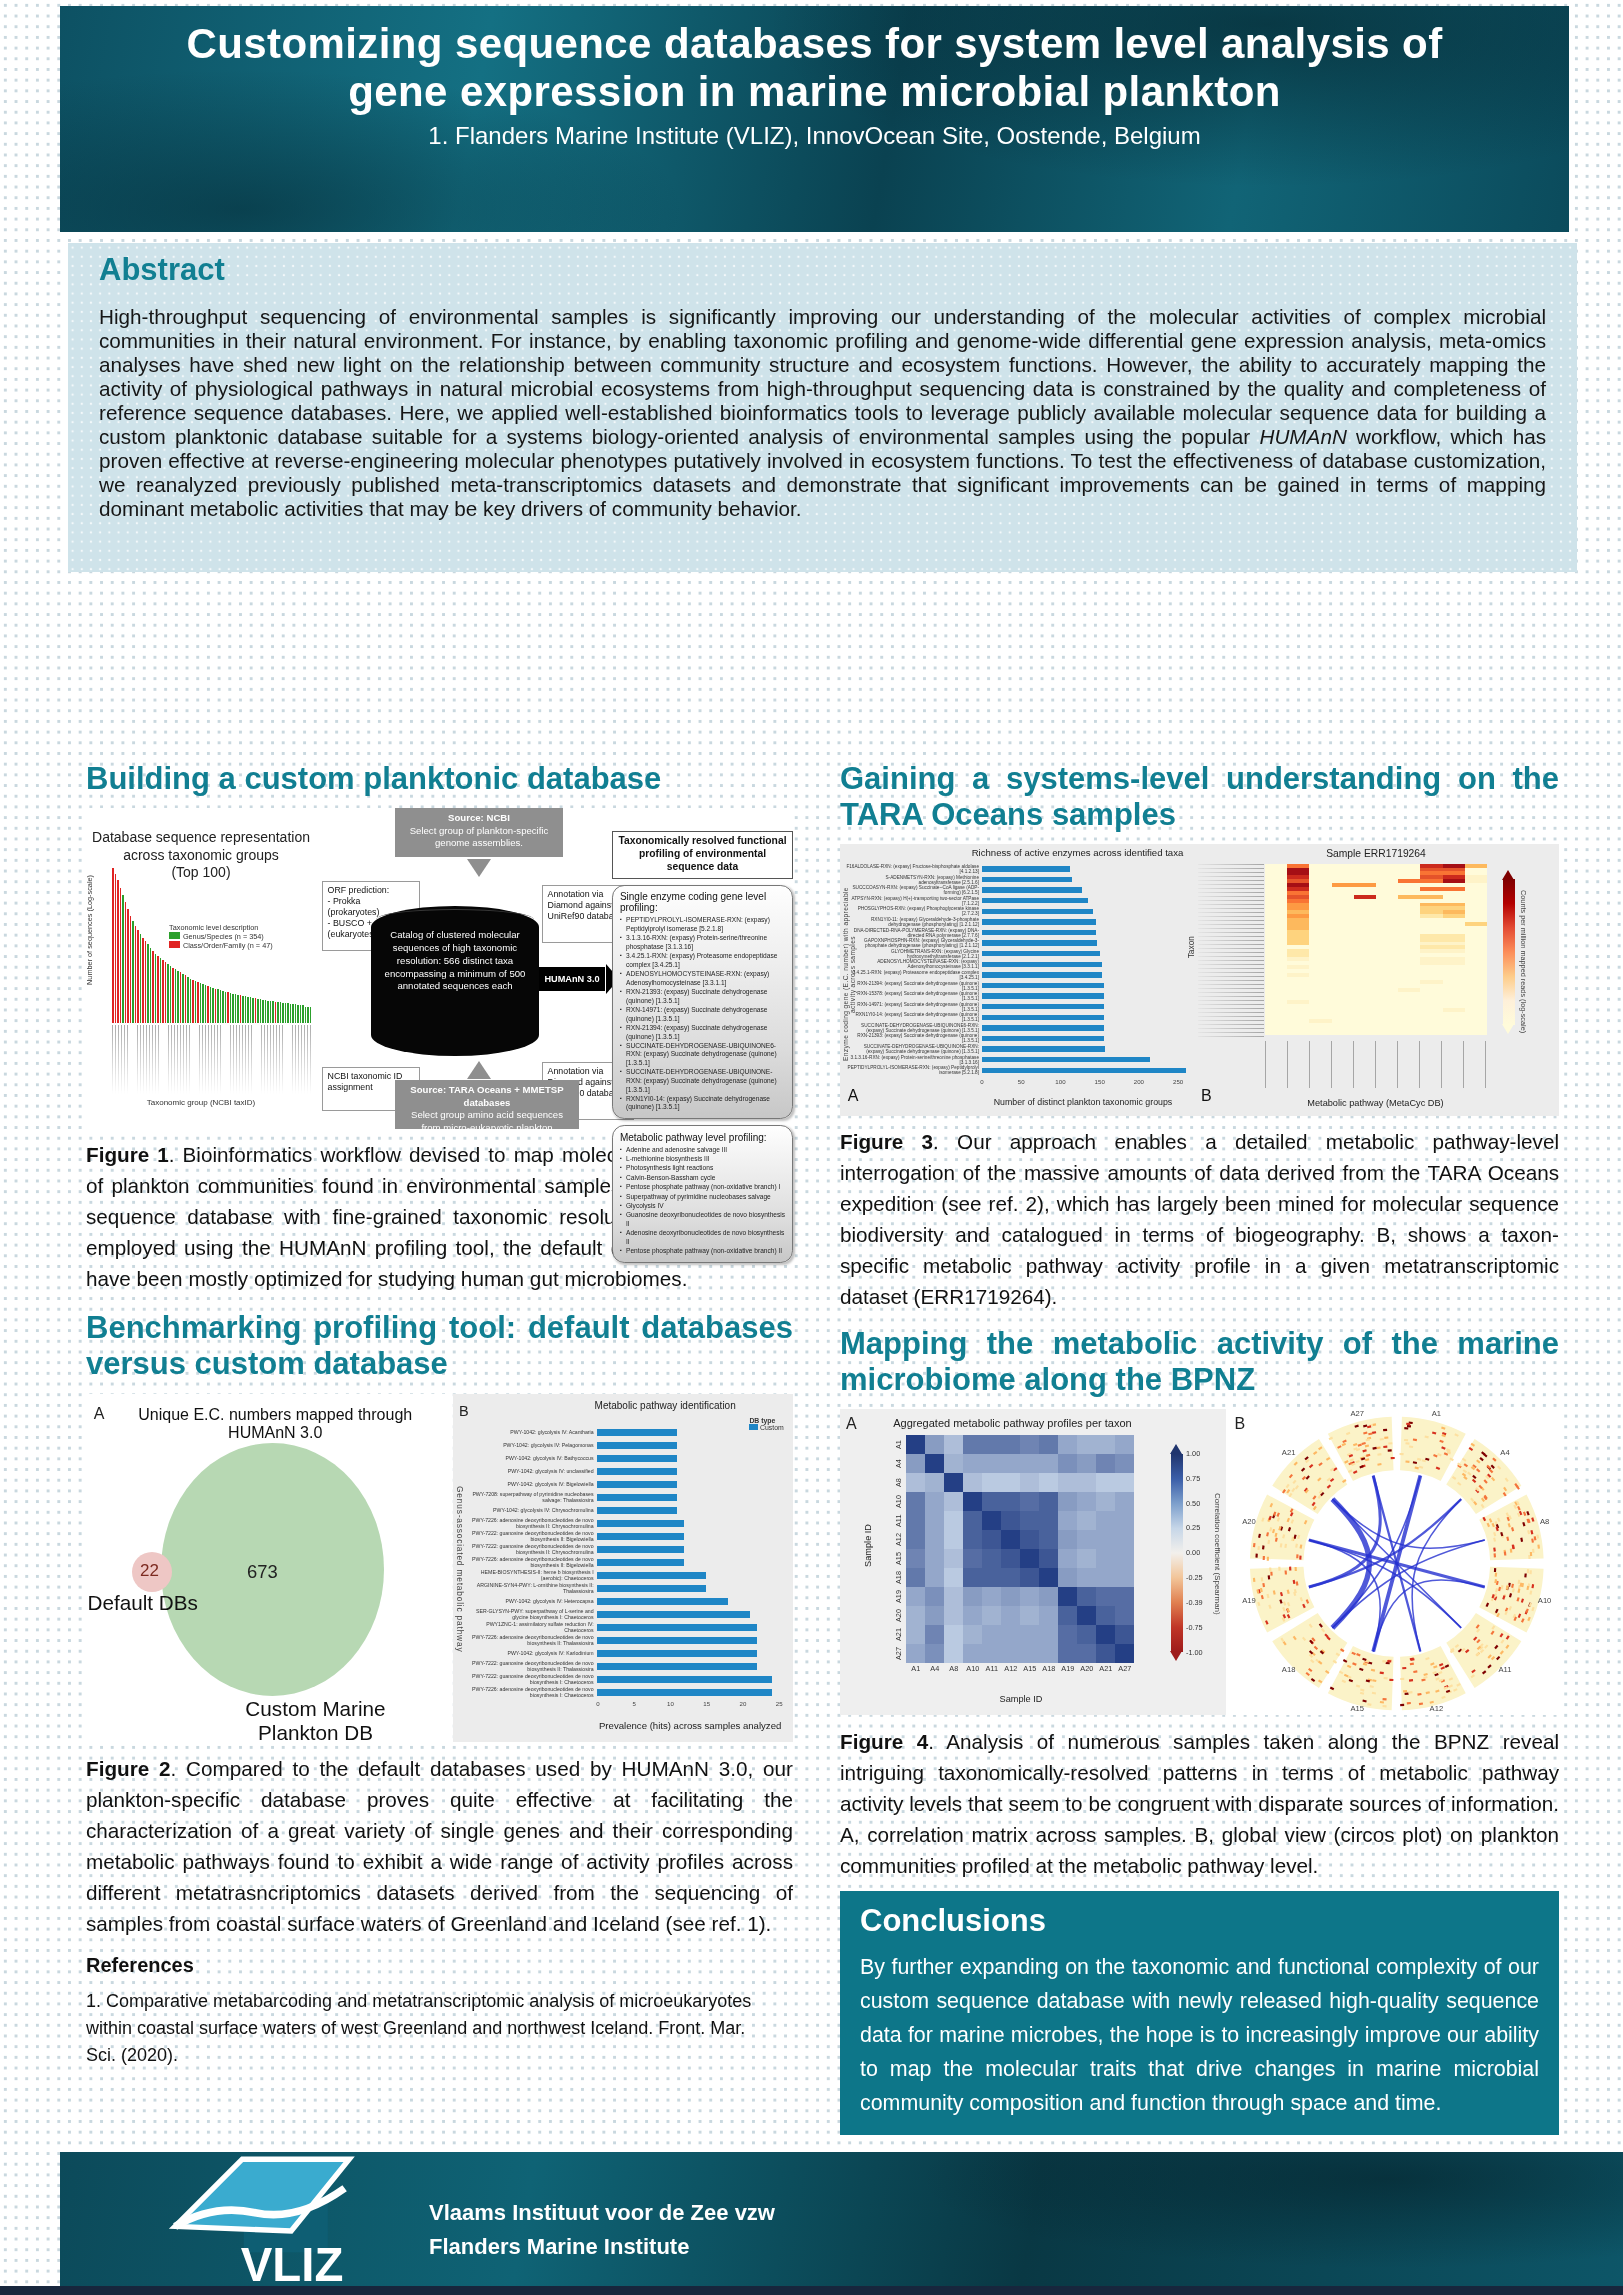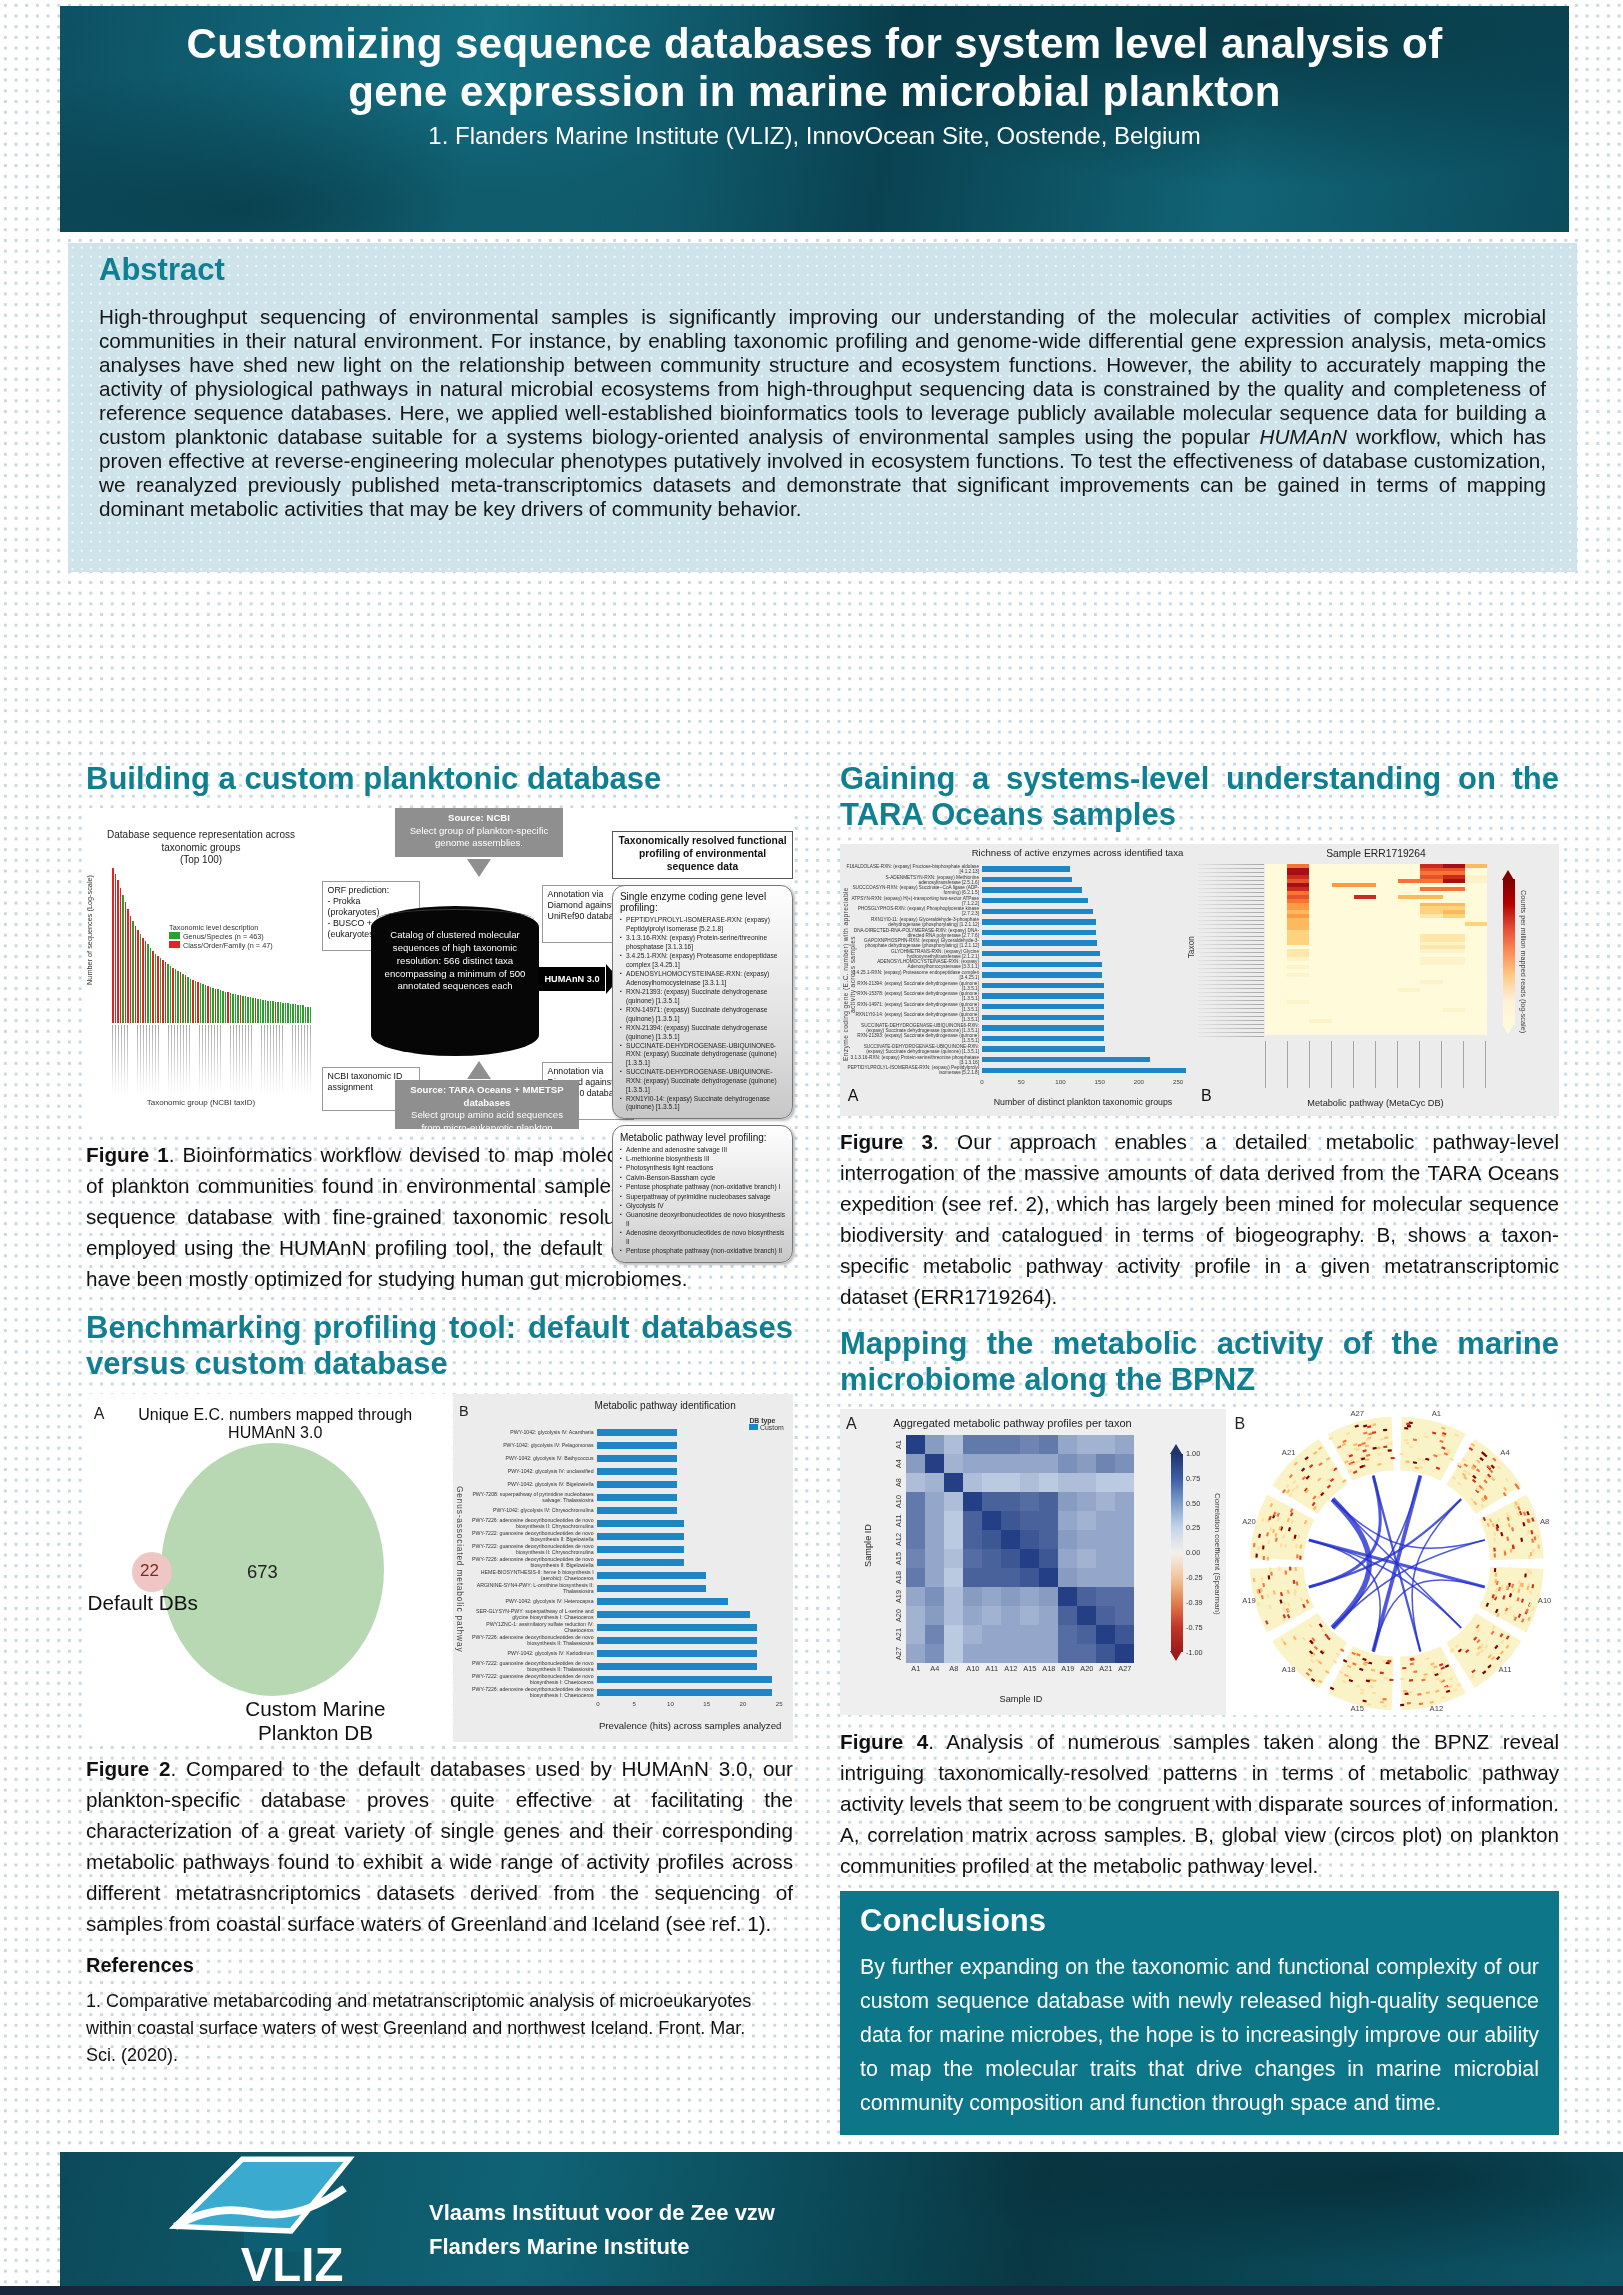--- a/index.html
+++ b/index.html
@@ -25,21 +25,21 @@
   .abstract p .it { font-style:italic; }
   h2.sec { color:#117f92; font-size:31px; font-weight:700; line-height:36px; text-align:justify; }
   .col { position:absolute; top:761px; }
   .col-l { left:86px; width:707px; }
   .col-r { left:840px; width:719px; }
   .caption { font-size:20.7px; line-height:31px; text-align:justify; margin-top:10.7px; }
   .caption .cl { font-weight:700; }
   
   .fig1 { position:relative; width:707px; height:321px; margin-top:10.7px; background:#fff; font-family:"Liberation Sans",sans-serif; }
   .f1chart { position:absolute; left:0; top:21.4px; width:230px; height:295px; }
-  .f1title { font-size:10px; text-align:center; color:#222; line-height:1.25; }
+  .f1title { font-size:14px; text-align:center; color:#222; line-height:1.25; }
   .f1plot { position:absolute; left:26px; right:4.6px; top:35px; height:159px; display:flex; align-items:flex-end; gap:0.8px; }
   .f1bar { flex:1 1 auto; }
   .f1leg { position:absolute; left:80px; top:92px; font-size:7.3px; color:#333; background:rgba(255,255,255,.85); padding:1.5px 3.1px; }
   .f1leg .sw { display:inline-block; width:10.7px; height:6.1px; margin-right:3.1px; }
   .f1fuzzy { position:absolute; left:26px; right:4.6px; top:196px; height:69px; opacity:.55;
     background:repeating-linear-gradient(90deg,#666 0 0.8px, rgba(0,0,0,0) 0.8px 3.1px);
     -webkit-mask-image:linear-gradient(180deg,#000 0%, rgba(0,0,0,.15) 85%, rgba(0,0,0,0)); 
     mask-image:linear-gradient(180deg,#000 0%, rgba(0,0,0,.15) 85%, rgba(0,0,0,0)); }
   .f1ylab { position:absolute; left:-1.5px; top:46px; writing-mode:vertical-rl; transform:rotate(180deg); font-size:7.3px; color:#333; }
   .f1xlab { position:absolute; left:0; right:0; top:269px; text-align:center; font-size:8px; color:#333; }
@@ -244,21 +244,21 @@
             <div class="f1bar" style="height: 18.6px; background: rgb(44, 160, 44);"></div>
             <div class="f1bar" style="height: 17.6px; background: rgb(44, 160, 44);"></div>
             <div class="f1bar" style="height: 17.6px; background: rgb(44, 160, 44);"></div>
             <div class="f1bar" style="height: 17.6px; background: rgb(44, 160, 44);"></div>
             <div class="f1bar" style="height: 16.5px; background: rgb(44, 160, 44);"></div>
             <div class="f1bar" style="height: 16.5px; background: rgb(44, 160, 44);"></div>
             <div class="f1bar" style="height: 16.5px; background: rgb(44, 160, 44);"></div>
           </div>
         <div class="f1leg">
           <div>Taxonomic level description</div>
-          <div><span class="sw" id="f1-sw0" style="background: rgb(44, 160, 44);"></span><span>Genus/Species (n = 463)</span></div>
+          <div><span class="sw" id="f1-sw0" style="background: rgb(44, 160, 44);"></span><span>Genus/Species (n = 354)</span></div>
           <div><span class="sw" id="f1-sw1" style="background: rgb(224, 36, 35);"></span><span>Class/Order/Family (n = 47)</span></div>
         </div>
         <div class="f1fuzzy"></div>
         <div class="f1ylab">Number of sequences (Log-scale)</div>
         <div class="f1xlab">Taxonomic group (NCBI taxID)</div>
       </div>
 
       <div class="gbox" style="left:309px; top:0; width:168px; height:49px;">
         <b>Source: NCBI</b>
         <span>Select group of plankton-specific genome assemblies.</span>

